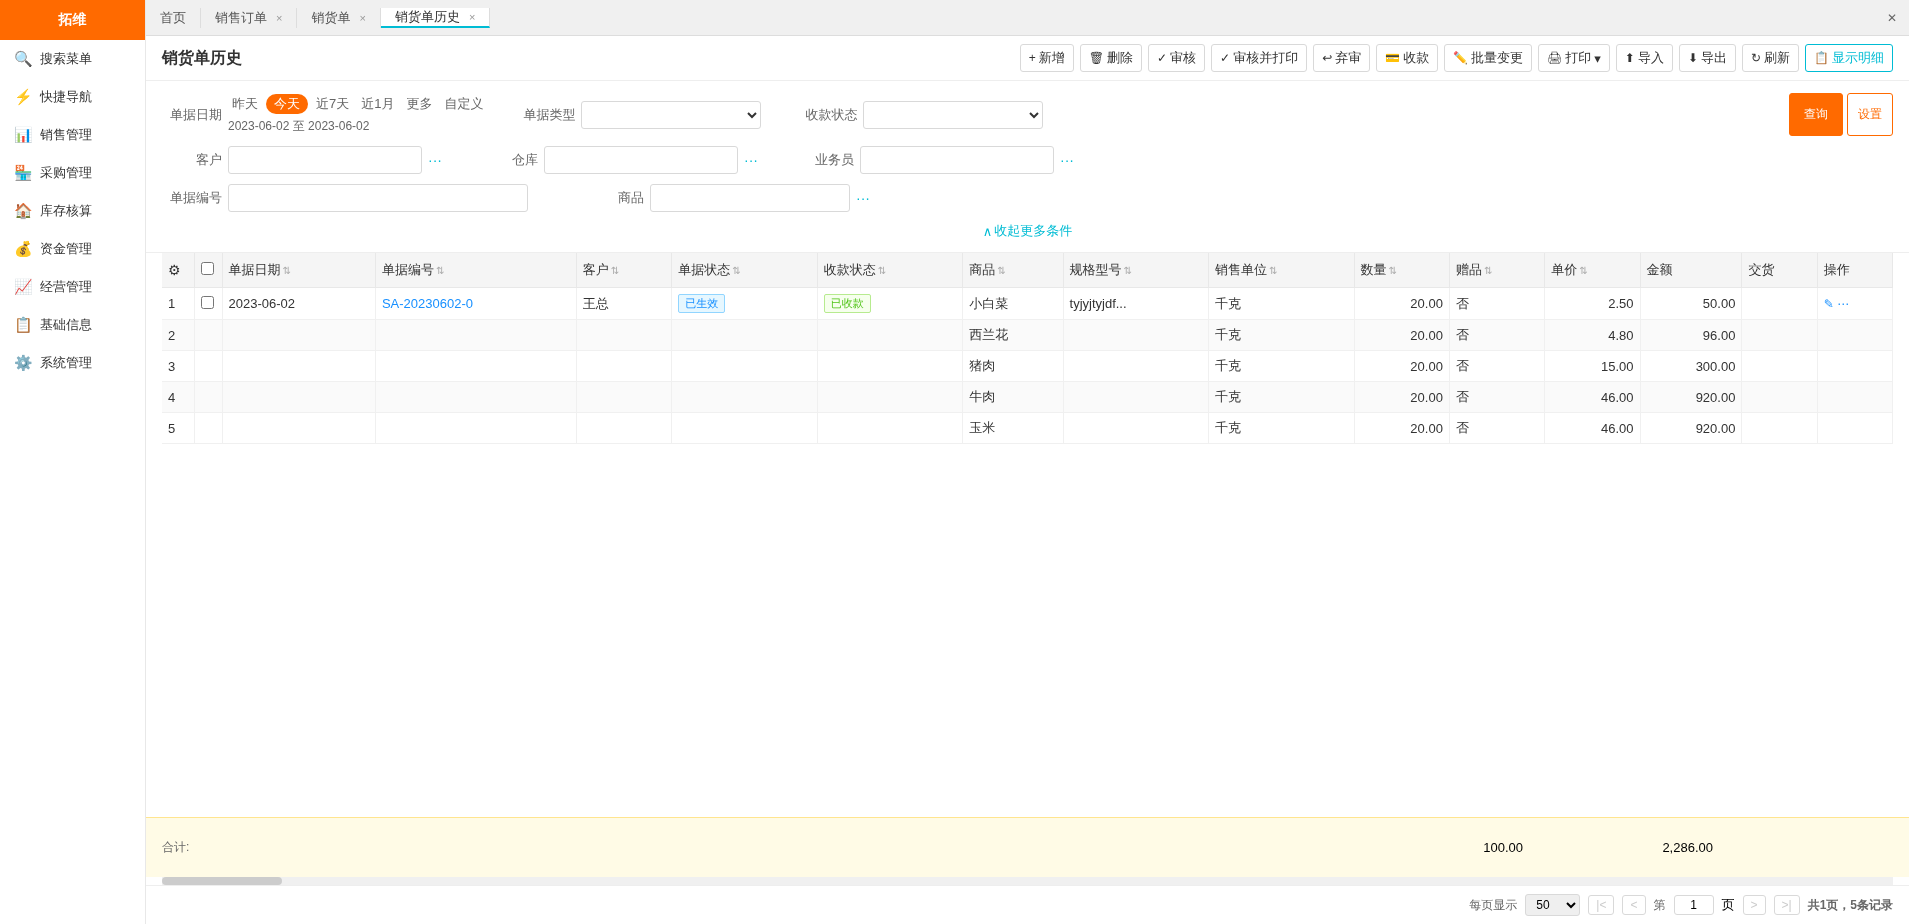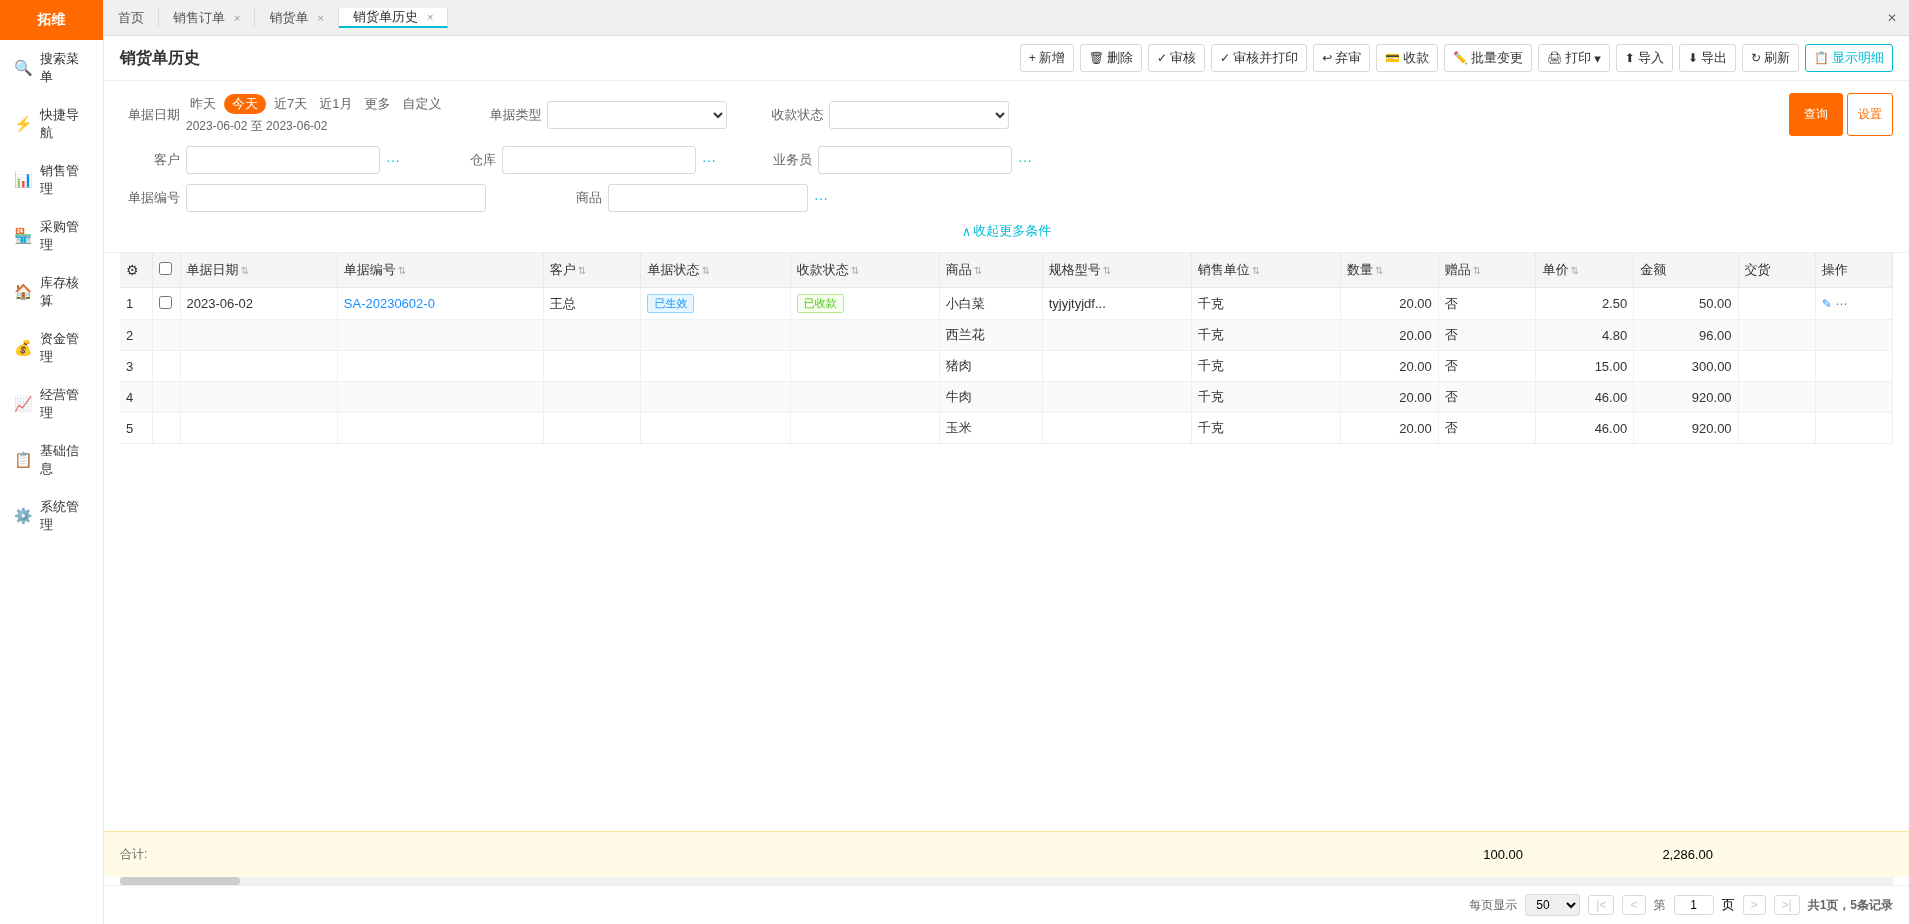--- a/index.html
+++ b/index.html
@@ -1,19 +1,19 @@
 <!DOCTYPE html>
 <html><head>
   <meta charset="utf-8">
   <style>
     * { box-sizing: border-box; margin: 0; padding: 0; font-family: 'Microsoft YaHei', Arial, sans-serif; font-size: 13px; }
     body { display: flex; height: 924px; overflow: hidden; background: #f5f5f5; }
 
     
-    .sidebar { width: 104px; background: #fff; border-right: 1px solid #e8e8e8; display: flex; flex-direction: column; flex-shrink: 0; }
+    .sidebar { width: 146px; background: #fff; border-right: 1px solid #e8e8e8; display: flex; flex-direction: column; flex-shrink: 0; }
     .sidebar-logo { height: 40px; background: #ff6a00; display: flex; align-items: center; justify-content: center; color: #fff; font-size: 14px; font-weight: bold; }
     .sidebar-item { display: flex; align-items: center; padding: 10px 14px; cursor: pointer; color: #333; gap: 8px; }
     .sidebar-item .icon { font-size: 15px; width: 18px; text-align: center; }
     .sidebar-item .label { font-size: 13px; }
 
     
     .main { flex: 1; display: flex; flex-direction: column; overflow: hidden; }
 
     
     .tab-bar { height: 36px; background: #f0f0f0; display: flex; align-items: center; border-bottom: 1px solid #ddd; flex-shrink: 0; }
@@ -54,21 +54,21 @@
     th { padding: 8px 6px; text-align: left; border-bottom: 1px solid #e8e8e8; border-right: 1px solid #e8e8e8; color: #333; font-weight: normal; white-space: nowrap; position: sticky; top: 0; background: #f5f5f5; z-index: 1; }
     th .sort-icon { color: #aaa; font-size: 10px; margin-left: 2px; }
     td { padding: 6px 6px; border-bottom: 1px solid #f0f0f0; border-right: 1px solid #f0f0f0; color: #333; white-space: nowrap; }
     .status-badge { display: inline-block; padding: 1px 6px; border-radius: 2px; font-size: 11px; }
     .status-active { background: #e6f7ff; color: #1890ff; border: 1px solid #91d5ff; }
     .status-paid { background: #f6ffed; color: #52c41a; border: 1px solid #b7eb8f; }
     .link-text { color: #1890ff; cursor: pointer; }
     .ops-btn { color: #1890ff; cursor: pointer; font-size: 12px; }
 
     
-    .table-footer { background: #fffbe6; border-top: 1px solid #ffe58f; padding: 14px 16px; display: flex; align-items: center; flex-shrink: 0; }
+    .table-footer { background: #fffbe6; border-top: 1px solid #ffe58f; padding: 21px 16px; display: flex; align-items: center; flex-shrink: 0; }
     .footer-label { font-size: 12px; color: #666; }
     .footer-vals { display: flex; gap: 0; flex: 1; }
 
     
     .pagination { display: flex; align-items: center; justify-content: flex-end; padding: 8px 16px; border-top: 1px solid #eee; gap: 8px; flex-shrink: 0; }
     .page-size-label { color: #666; font-size: 12px; }
     .page-size-select { border: 1px solid #d9d9d9; border-radius: 3px; padding: 2px 6px; font-size: 12px; }
     .page-nav-btn { border: 1px solid #d9d9d9; border-radius: 3px; padding: 2px 7px; cursor: pointer; background: #fff; font-size: 12px; color: #333; }
     .page-nav-btn.disabled { color: #ccc; cursor: not-allowed; }
     .page-input { border: 1px solid #d9d9d9; border-radius: 3px; padding: 2px 6px; font-size: 12px; width: 40px; text-align: center; }
@@ -212,21 +212,21 @@
               <span class="date-btn active">今天</span>
               <span class="date-btn">近7天</span>
               <span class="date-btn">近1月</span>
               <span class="date-btn">更多</span>
               <span class="date-btn">自定义</span>
             </div>
             <span class="date-range-text">2023-06-02 至 2023-06-02</span>
           </div>
         </div>
 
-        <div class="filter-item" style="margin-left:20px;">
+        <div class="filter-item" style="margin-left:12px;">
           <span class="filter-label">单据类型</span>
           <div style="display:flex;align-items:center;gap:4px;">
             <select class="filter-select" style="min-width:180px;">
               <option value=""></option>
             </select>
           </div>
         </div>
 
         <div class="filter-item" style="margin-left:20px;">
           <span class="filter-label">收款状态</span>

